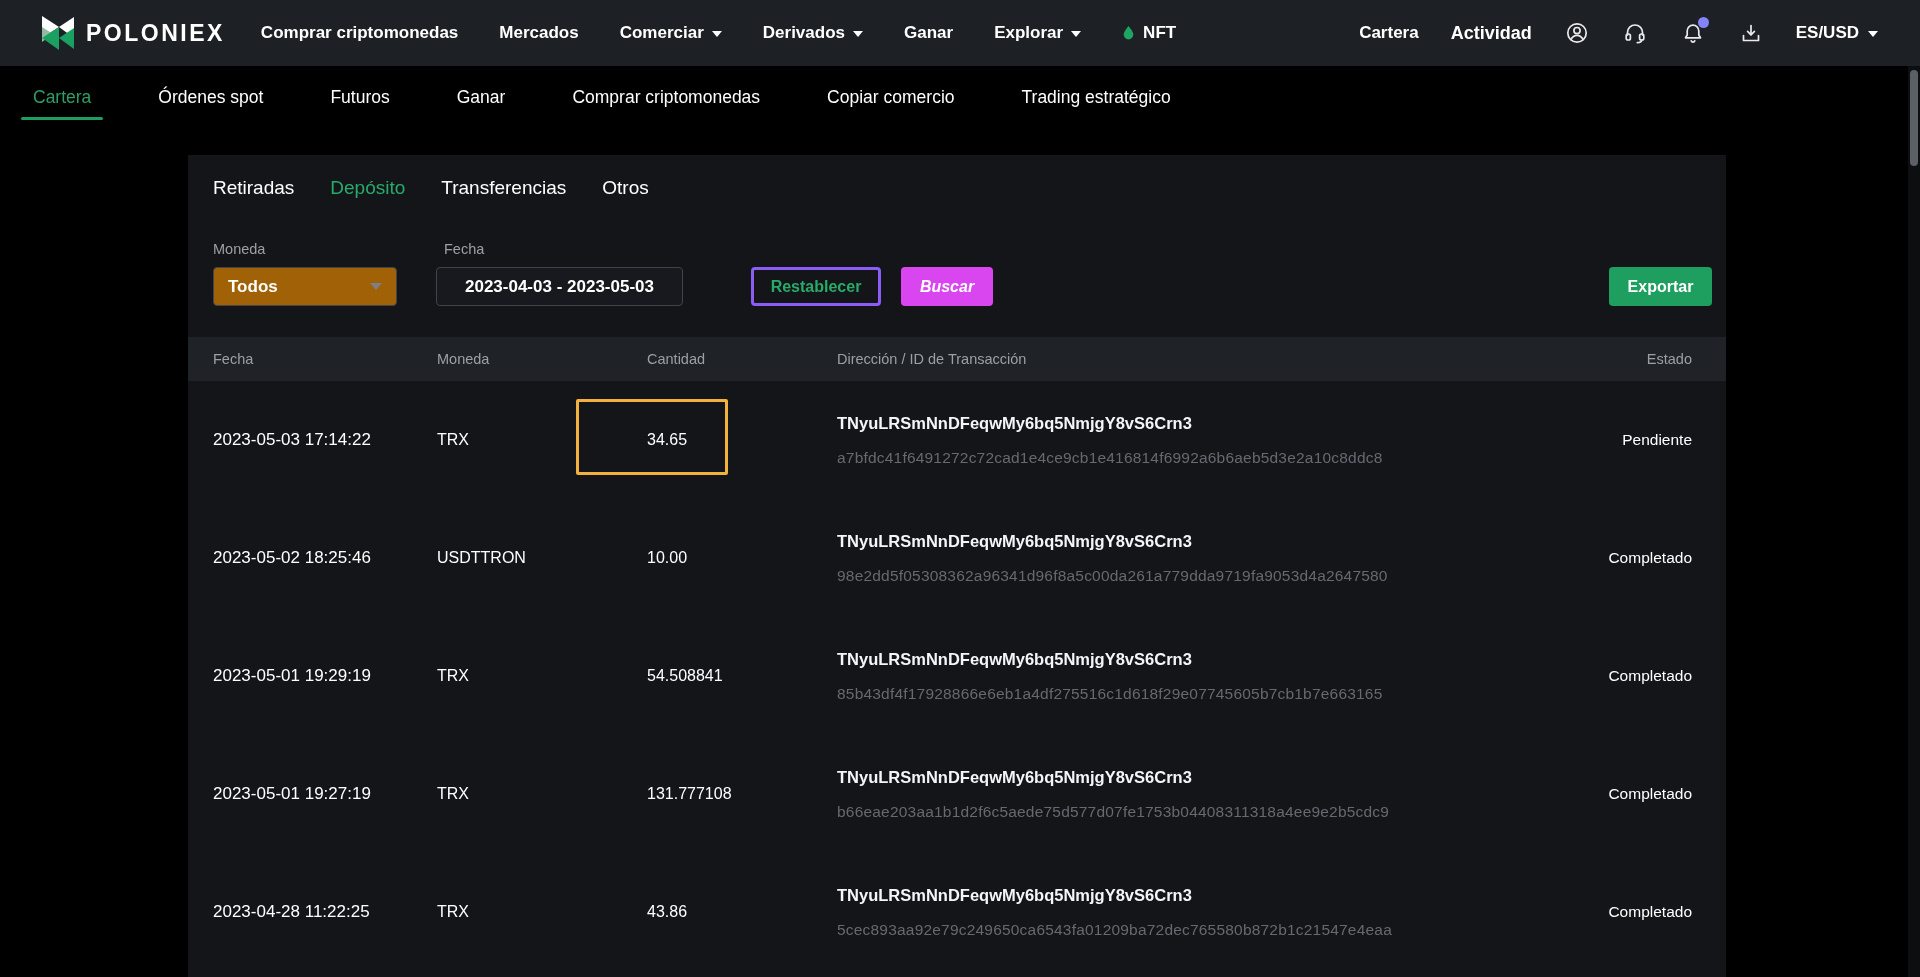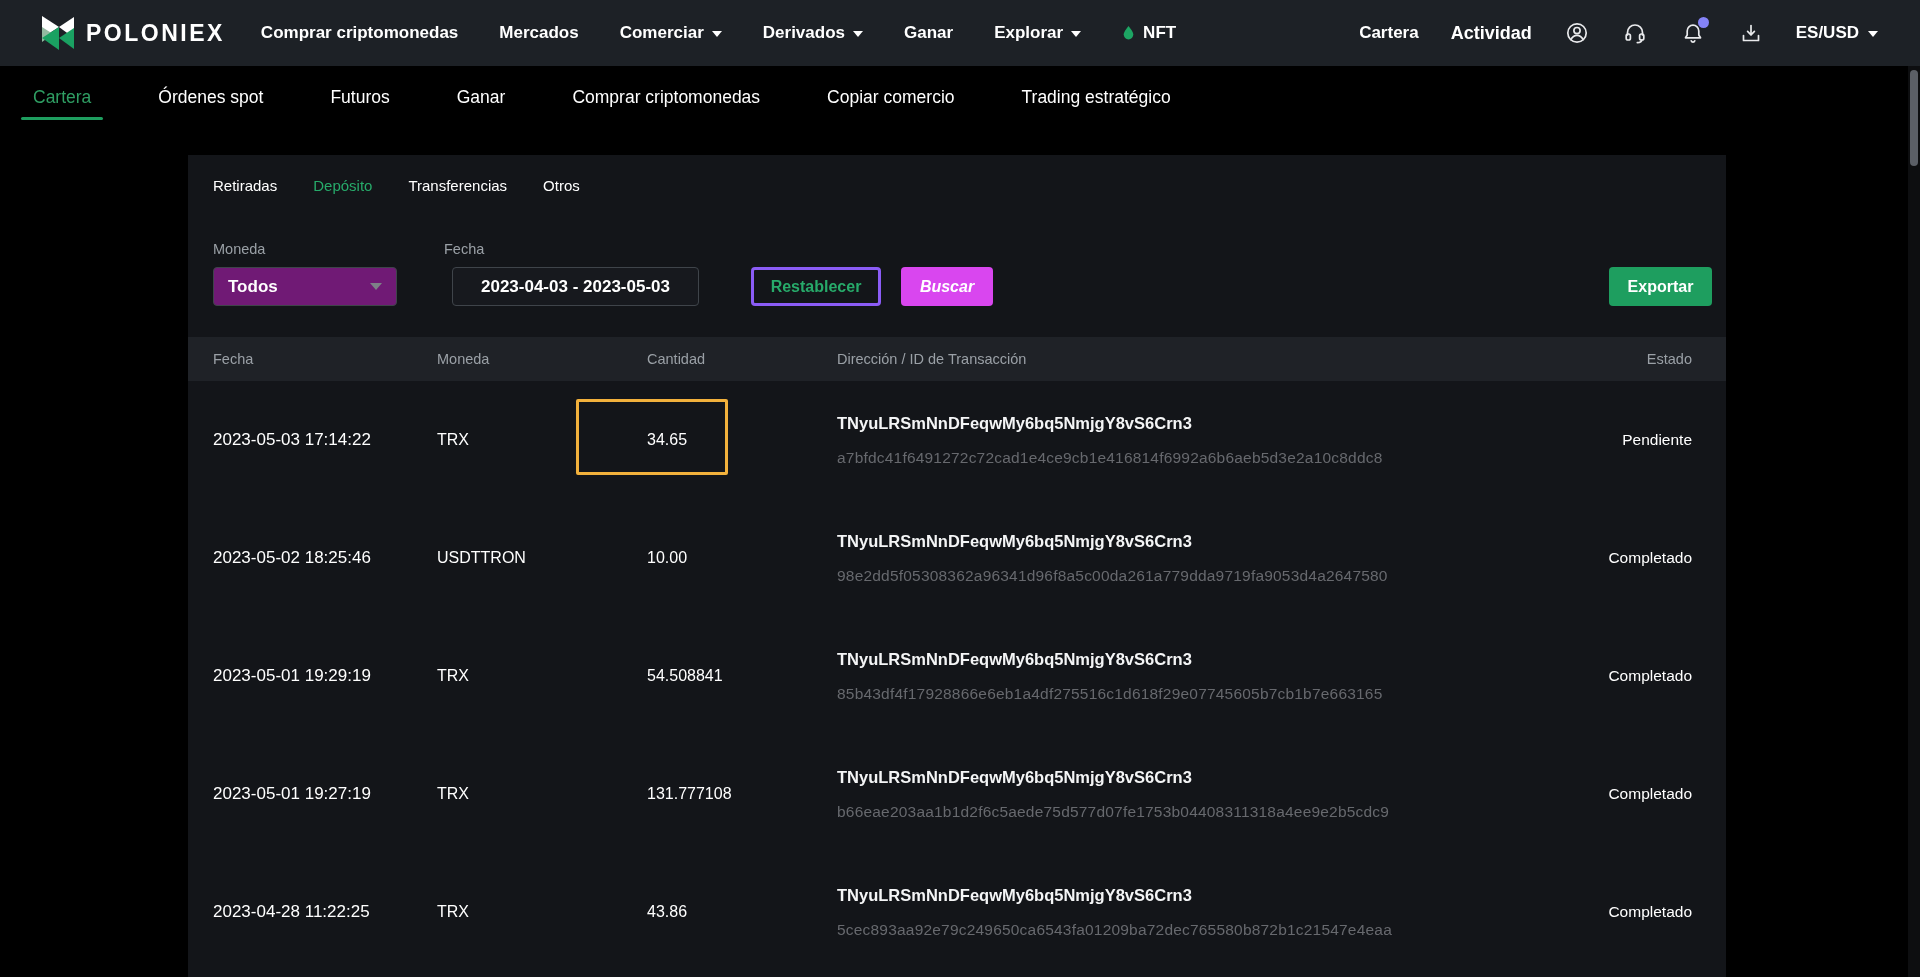--- a/index.html
+++ b/index.html
@@ -30,34 +30,34 @@
     display:flex; align-items:stretch; padding-left:21px; gap:43px; }
   .subnav-item { position:relative; display:flex; align-items:center; padding:0 12px;
     font-size:17.5px; font-weight:500; color:#fff; cursor:pointer; white-space:nowrap; }
   .subnav-item.active { color:#2f9e63; }
   .subnav-item.active::after { content:""; position:absolute; left:0; right:0; bottom:8px;
     height:3px; background:#1e9e5f; border-radius:2px; }
 
   
   .panel { position:absolute; left:188px; top:155px; width:1538px; height:822px; background:#131519; }
 
-  .tabs { display:flex; gap:36px; padding:22px 0 0 25px; font-size:15px; font-weight:500; }
+  .tabs { display:flex; gap:36px; padding:22px 0 0 25px; font-size:19px; font-weight:500; }
   .tab { cursor:pointer; }
   .tab.active { color:#27aa6a; }
 
   .filter-label { position:absolute; top:86px; font-size:14.5px; color:#9aa0a6; }
   .lbl-moneda { left:25px; }
   .lbl-fecha { left:256px; }
   .select-box { position:absolute; left:25px; top:112px; width:184px; height:39px;
-    background:#701a75; border:1px solid #3f444a; border-radius:4px;
+    background:#a16207; border:1px solid #3f444a; border-radius:4px;
     display:flex; align-items:center; justify-content:space-between; padding:0 14px;
     font-size:17px; font-weight:600; cursor:pointer; }
   .select-caret { width:0; height:0; border-left:6px solid transparent; border-right:6px solid transparent;
     border-top:7px solid #7d8187; }
-  .date-box { position:absolute; left:264px; top:112px; width:247px; height:39px;
+  .date-box { position:absolute; left:248px; top:112px; width:247px; height:39px;
     background:#17191e; border:1px solid #3f444a; border-radius:4px;
     display:flex; align-items:center; justify-content:center;
     font-size:17px; font-weight:600; cursor:pointer; white-space:nowrap; }
   .btn { position:absolute; top:112px; height:39px; border-radius:4px; font-size:16px;
     font-weight:600; font-family:"Liberation Sans",sans-serif; cursor:pointer;
     display:flex; align-items:center; justify-content:center; }
   .btn-reset { left:563px; width:130px; background:transparent; border:3px solid #8b5cf6; color:#27aa6a; }
   .btn-search { left:713px; width:92px; background:#d946ef; border:none; color:#fff;font-style:italic; }
   .btn-export { right:14px; width:103px; background:#1e9e5f; border:none; color:#fff; }
 

